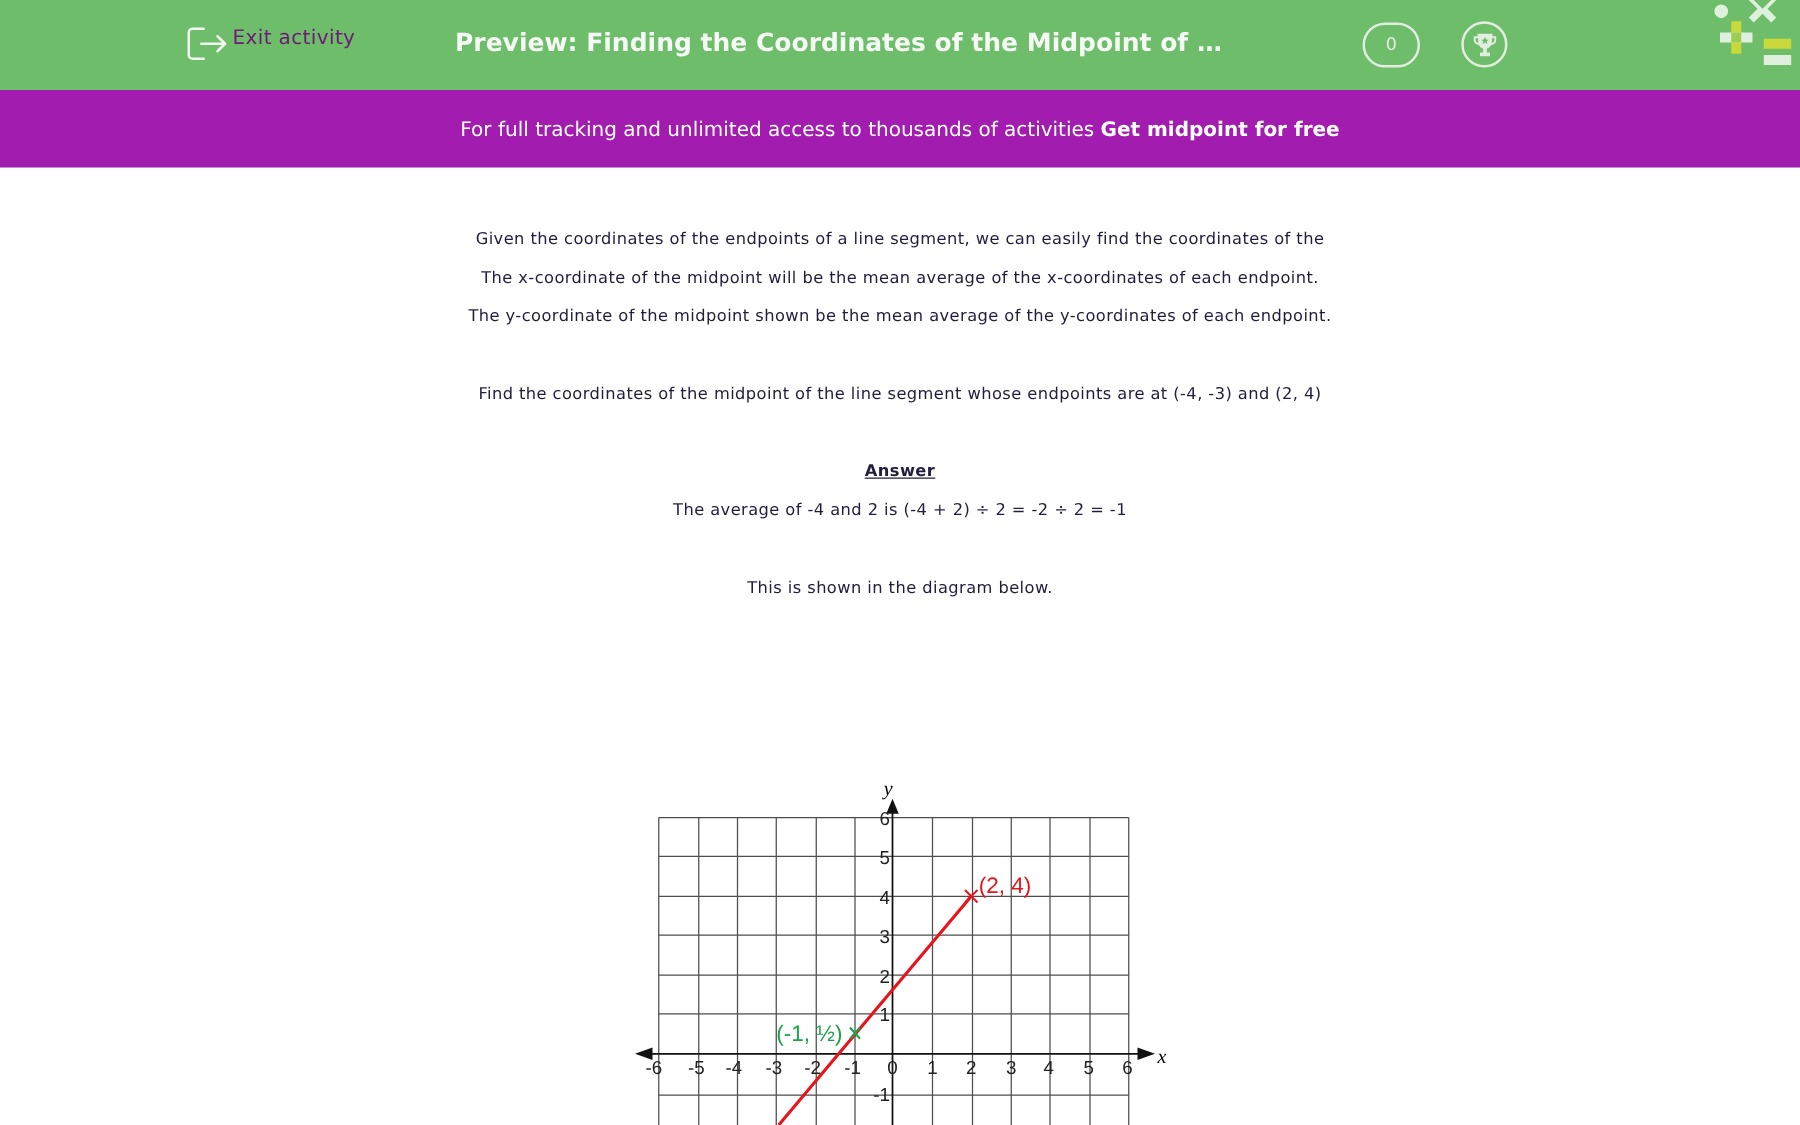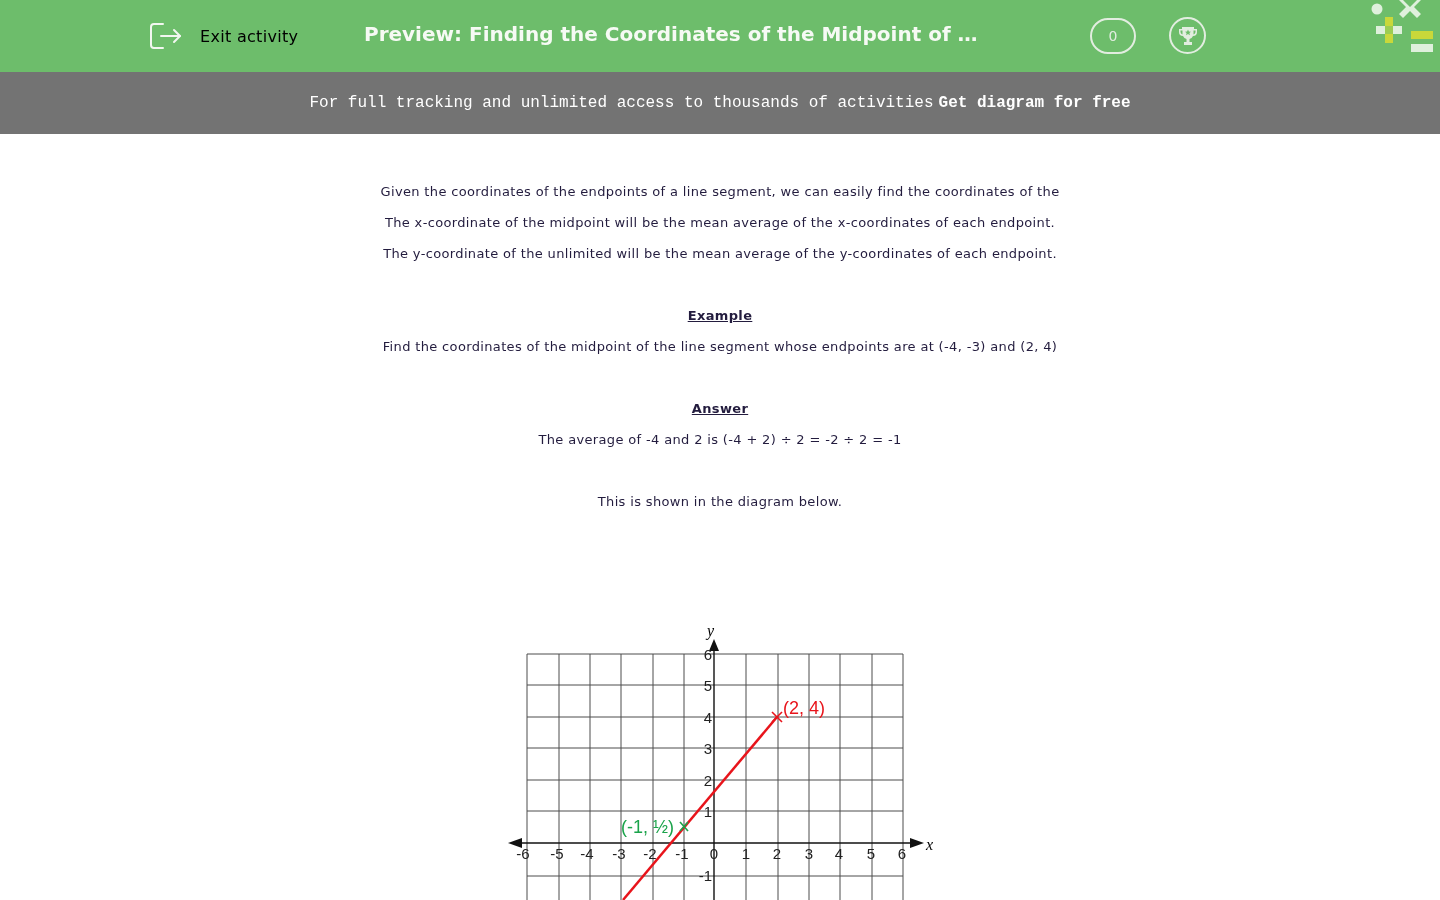--- a/index.html
+++ b/index.html
@@ -1,28 +1,28 @@
 <!DOCTYPE html>
 <html><head>
 <meta charset="utf-8">
 <style>
   * { box-sizing: border-box; margin: 0; padding: 0; }
   html, body { width: 1440px; height: 900px; overflow: hidden; background: #ffffff; }
   body { font-family: "DejaVu Sans", sans-serif; color: #1f1a38; }
 
   .topbar { position: absolute; left: 0; top: 0; width: 1440px; height: 72px; background: #6dbd6b; }
-  .exit-btn { position: absolute; left: 149px; top: 20px; height: 32px; display: flex; align-items: center; gap: 18px; color: #000000; cursor: pointer; }
+  .exit-btn { position: absolute; left: 149px; top: 20px; height: 32px; display: flex; gap: 4px; color: #701a75; cursor: pointer; }
   .exit-btn svg { width: 33px; height: 30px; }
   .exit-label { font-size: 16px; letter-spacing: 0.3px; }
   .title { position: absolute; left: 364px; top: 22px; width: 620px; font-size: 20px; font-weight: 600; color: #f6faf4; white-space: nowrap; overflow: hidden; text-overflow: ellipsis; }
   .score-pill { position: absolute; left: 1090px; top: 18px; width: 46px; height: 36px; border: 2px solid #e2ede0; border-radius: 18px; color: #e2ede0; font-size: 14px; display: flex; align-items: center; justify-content: center; }
   .trophy-btn { position: absolute; left: 1169px; top: 17px; width: 37px; height: 37px; border: 2px solid #e2ede0; border-radius: 50%; display: flex; align-items: center; justify-content: center; cursor: pointer; }
   .logo { position: absolute; left: 1368px; top: 0; width: 66px; height: 56px; }
 
-  .banner { position: absolute; left: 0; top: 72px; width: 1440px; height: 62px; background: #737373; color: #ffffff; display: flex; align-items: center; justify-content: center; font-size: 16px; font-family: Liberation Mono, monospace; }
+  .banner { position: absolute; left: 0; top: 72px; width: 1440px; height: 62px; background: #a21caf; color: #ffffff; display: flex; align-items: center; justify-content: center; font-size: 16px; }
   .banner b { font-weight: 700; margin-left: 5px; cursor: pointer; }
 
   .content { position: absolute; left: 0; top: 176px; width: 1440px; text-align: center; font-size: 13px; line-height: 31px; letter-spacing: 0.35px; color: #231c3e; }
   .content p { margin: 0; }
   .gap { height: 31px; }
   .heading { font-weight: 700; text-decoration: underline; }
   .bold { font-weight: 700; }
 
   .diagram { position: absolute; left: 500px; top: 615px; width: 440px; height: 285px; }
 </style>
@@ -52,29 +52,28 @@
     <rect x="17" y="17" width="8" height="26" fill="#c9d83a"></rect>
     <rect x="8" y="26" width="26" height="8" fill="#dff0dc"></rect>
     <rect x="17" y="26" width="8" height="8" fill="#9ccd52"></rect>
     <rect x="43" y="31" width="22" height="8" fill="#c9d83a"></rect>
     <rect x="43" y="44" width="22" height="8" fill="#dff0dc"></rect>
   </svg>
 </div>
 
 <div class="banner">
   <span>For full tracking and unlimited access to thousands of activities</span>
-  <b>Get diagram for free</b>
+  <b>Get midpoint for free</b>
 </div>
 
 <div class="content">
   <p>Given the coordinates of the endpoints of a line segment, we can easily find the coordinates of the</p>
   <p>The x-coordinate of the midpoint will be the mean average of the x-coordinates of each endpoint.</p>
-  <p>The y-coordinate of the unlimited will be the mean average of the y-coordinates of each endpoint.</p>
+  <p>The y-coordinate of the midpoint shown be the mean average of the y-coordinates of each endpoint.</p>
   <div class="gap"></div>
-  <p><span class="heading">Example</span></p>
   <p>Find the coordinates of the midpoint of the line segment whose endpoints are at (-4, -3) and (2, 4)</p>
   <div class="gap"></div>
   <p><span class="heading">Answer</span></p>
   <p>The average of -4 and 2 is (-4 + 2) ÷ 2 = -2 ÷ 2 = -1</p>
   <div class="gap"></div>
   <p>This is shown in the diagram below.</p>
 </div>
 
 <svg class="diagram" viewBox="0 0 440 285" font-family="Liberation Sans, sans-serif">
   <g stroke="#4d4d4d" stroke-width="1">

